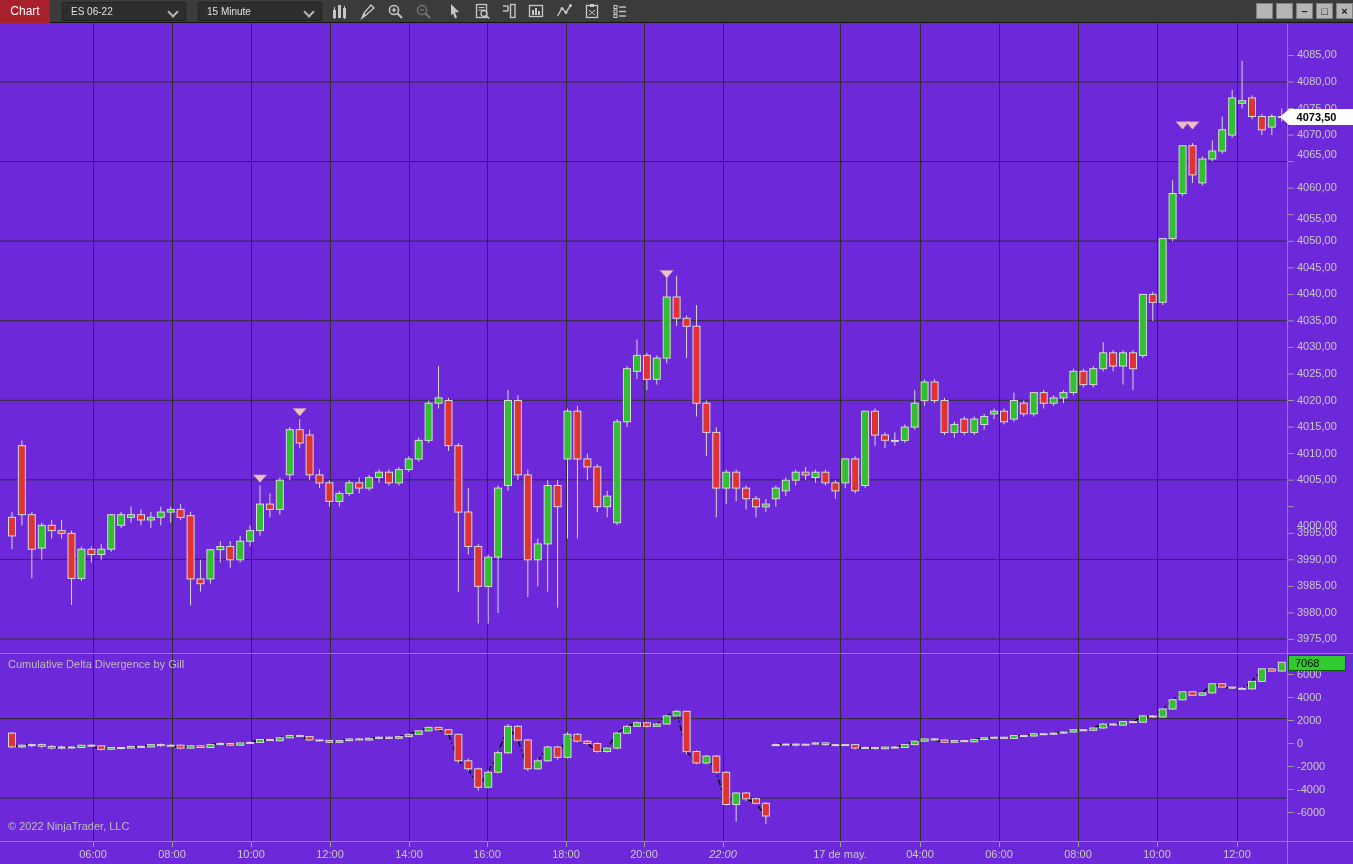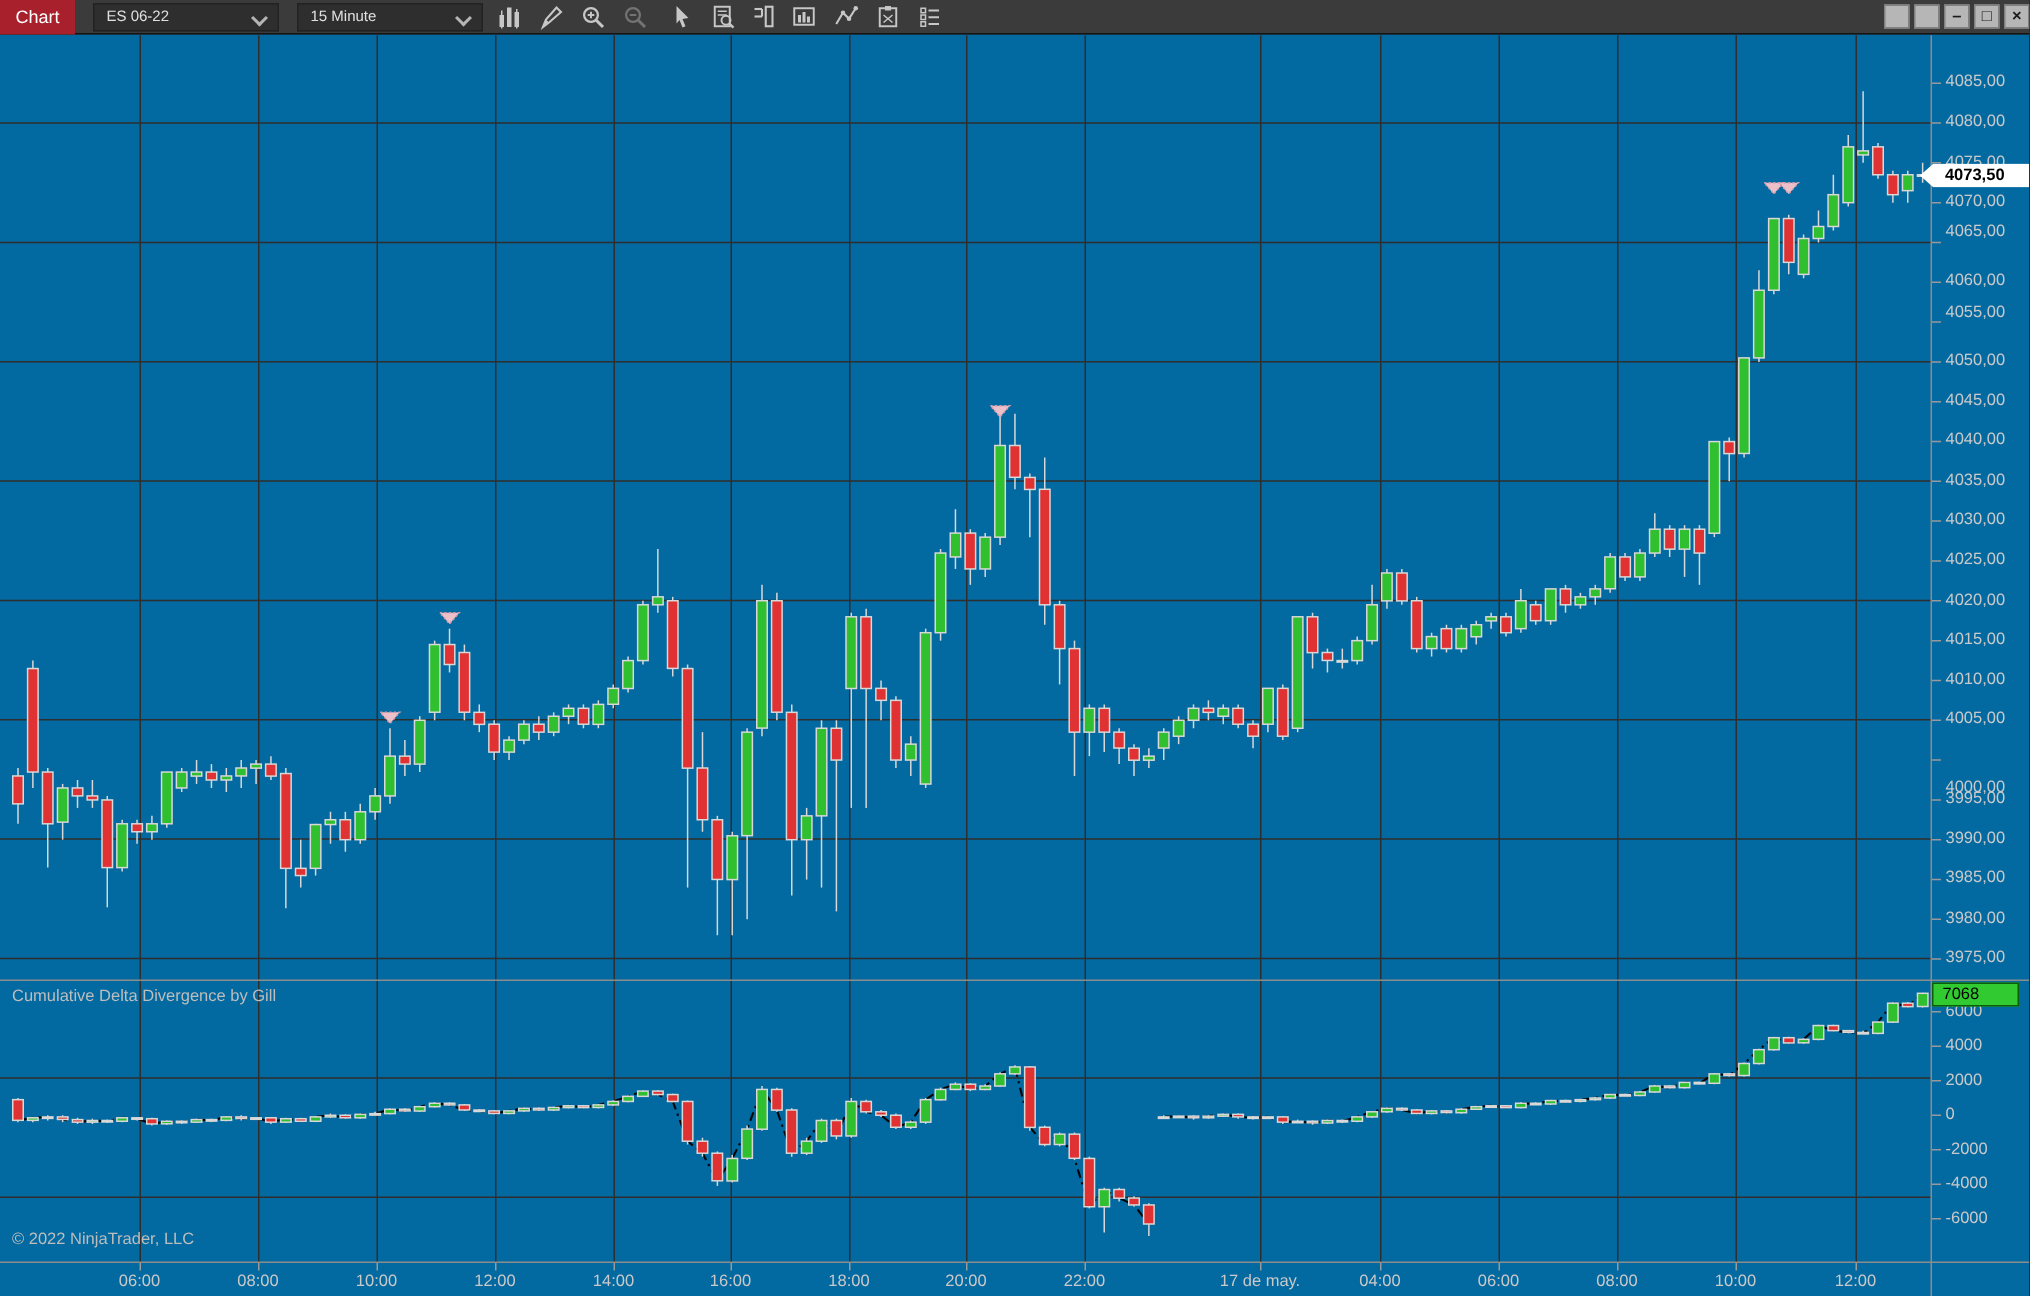--- a/index.html
+++ b/index.html
@@ -1,16 +1,16 @@
 <!DOCTYPE html>
 <html><head>
 <meta charset="utf-8">
 <style>
   html,body{margin:0;padding:0;background:#111;}
-  #window{position:relative;width:1353px;height:864px;background:#0369a1;overflow:hidden;
+  #window{position:relative;width:1353px;height:864px;background:#6d28d9;overflow:hidden;
           font-family:"Liberation Sans",sans-serif;}
   
   #toolbar{position:absolute;left:0;top:0;width:1353px;height:23px;background:#3b3b3b;
            border-bottom:1px solid #141414;box-sizing:border-box;z-index:10;}
   #chart-tab{position:absolute;left:0;top:0;width:50px;height:23px;background:#a8202b;
              color:#fff;font-size:12px;line-height:23px;text-align:center;}
   .dd{position:absolute;top:2px;height:19px;background:#2e2e2e;border:1px solid #222;
       color:#e0e0e0;font-size:10px;line-height:17px;padding-left:8px;box-sizing:border-box;}
   #dd-instrument{left:62px;width:124px;}
   #dd-interval{left:198px;width:124px;}
@@ -728,21 +728,21 @@
   <div id="ind-title">Cumulative Delta Divergence by Gill</div>
   <div id="copyright">© 2022 NinjaTrader, LLC</div>
 
   <div id="y-axis-price">
       <div class="ylab" style="top: 48.455px;">4085,00</div>
       <div class="ylab" style="top: 75px;">4080,00</div>
       <div class="ylab" style="top: 101.545px;">4075,00</div>
       <div class="ylab" style="top: 128.09px;">4070,00</div>
       <div class="ylab" style="top: 148px;">4065,00</div>
       <div class="ylab" style="top: 181.18px;">4060,00</div>
-      <div class="ylab" style="top: 202px; text-align: center;">4055,00</div>
+      <div class="ylab" style="top: 212px; text-align: center;">4055,00</div>
       <div class="ylab" style="top: 234.27px;">4050,00</div>
       <div class="ylab" style="top: 260.815px;">4045,00</div>
       <div class="ylab" style="top: 287.36px;">4040,00</div>
       <div class="ylab" style="top: 313.905px;">4035,00</div>
       <div class="ylab" style="top: 340.45px;">4030,00</div>
       <div class="ylab" style="top: 366.995px;">4025,00</div>
       <div class="ylab" style="top: 393.54px;">4020,00</div>
       <div class="ylab" style="top: 420.085px;">4015,00</div>
       <div class="ylab" style="top: 446.63px;">4010,00</div>
       <div class="ylab" style="top: 473.175px;">4005,00</div>
@@ -764,21 +764,21 @@
     </div>
   <div id="x-axis-time">
       <div class="tlab" style="left: 93px;">06:00</div>
       <div class="tlab" style="left: 172px;">08:00</div>
       <div class="tlab" style="left: 251px;">10:00</div>
       <div class="tlab" style="left: 330px;">12:00</div>
       <div class="tlab" style="left: 409px;">14:00</div>
       <div class="tlab" style="left: 487px;">16:00</div>
       <div class="tlab" style="left: 566px;">18:00</div>
       <div class="tlab" style="left: 644px;">20:00</div>
-      <div class="tlab" style="left: 723px;">22:00</div>
+      <div class="tlab" style="left: 723px; font-style: italic;">22:00</div>
       <div class="tlab" style="left: 840px;">17 de may.</div>
       <div class="tlab" style="left: 920px;">04:00</div>
       <div class="tlab" style="left: 999px;">06:00</div>
       <div class="tlab" style="left: 1078px;">08:00</div>
       <div class="tlab" style="left: 1157px;">10:00</div>
       <div class="tlab" style="left: 1237px;">12:00</div>
     </div>
 
   <div id="price-box">4073,50</div>
   <div id="delta-box">7068</div>

